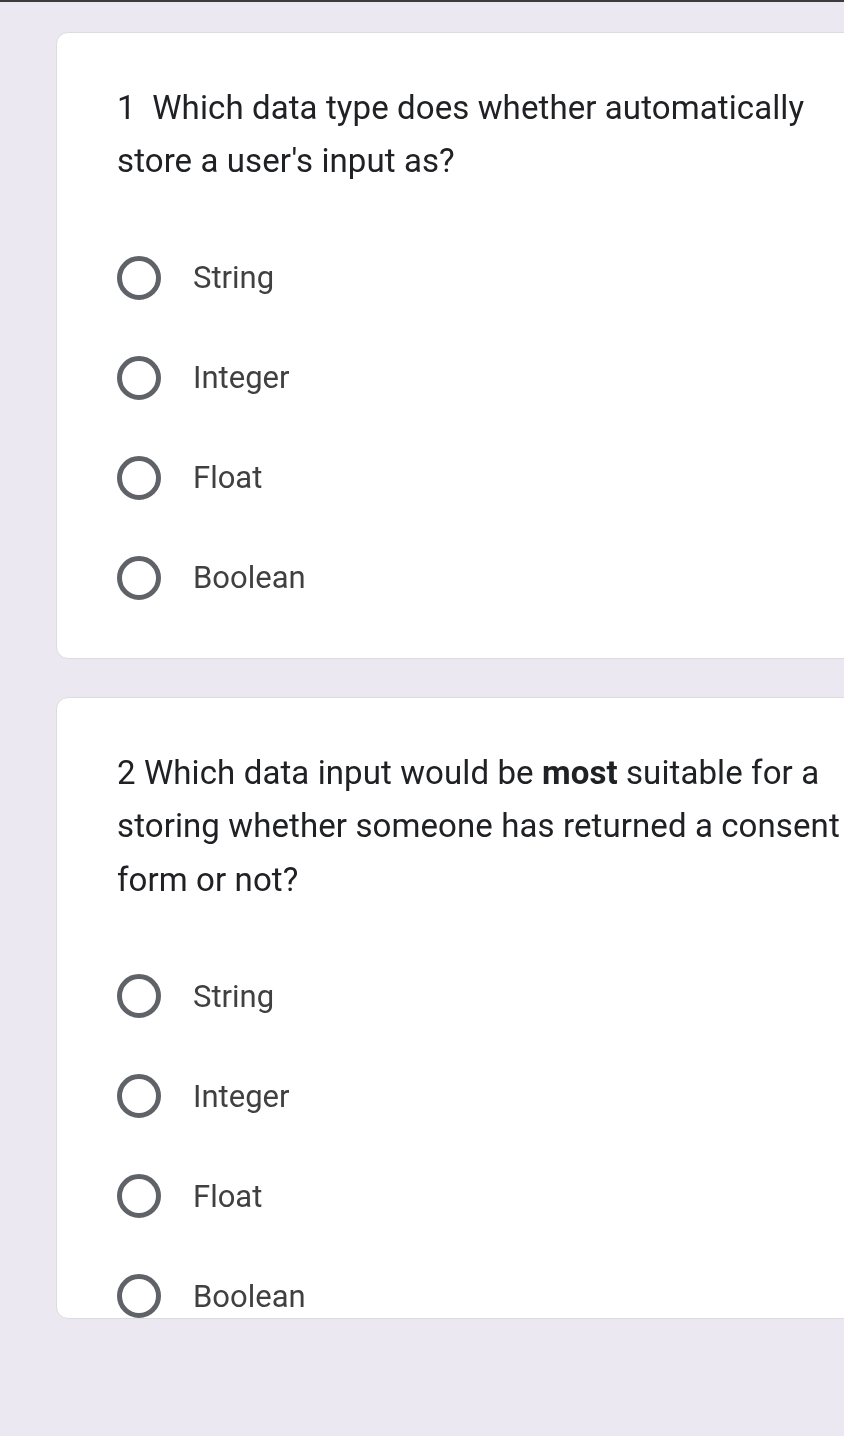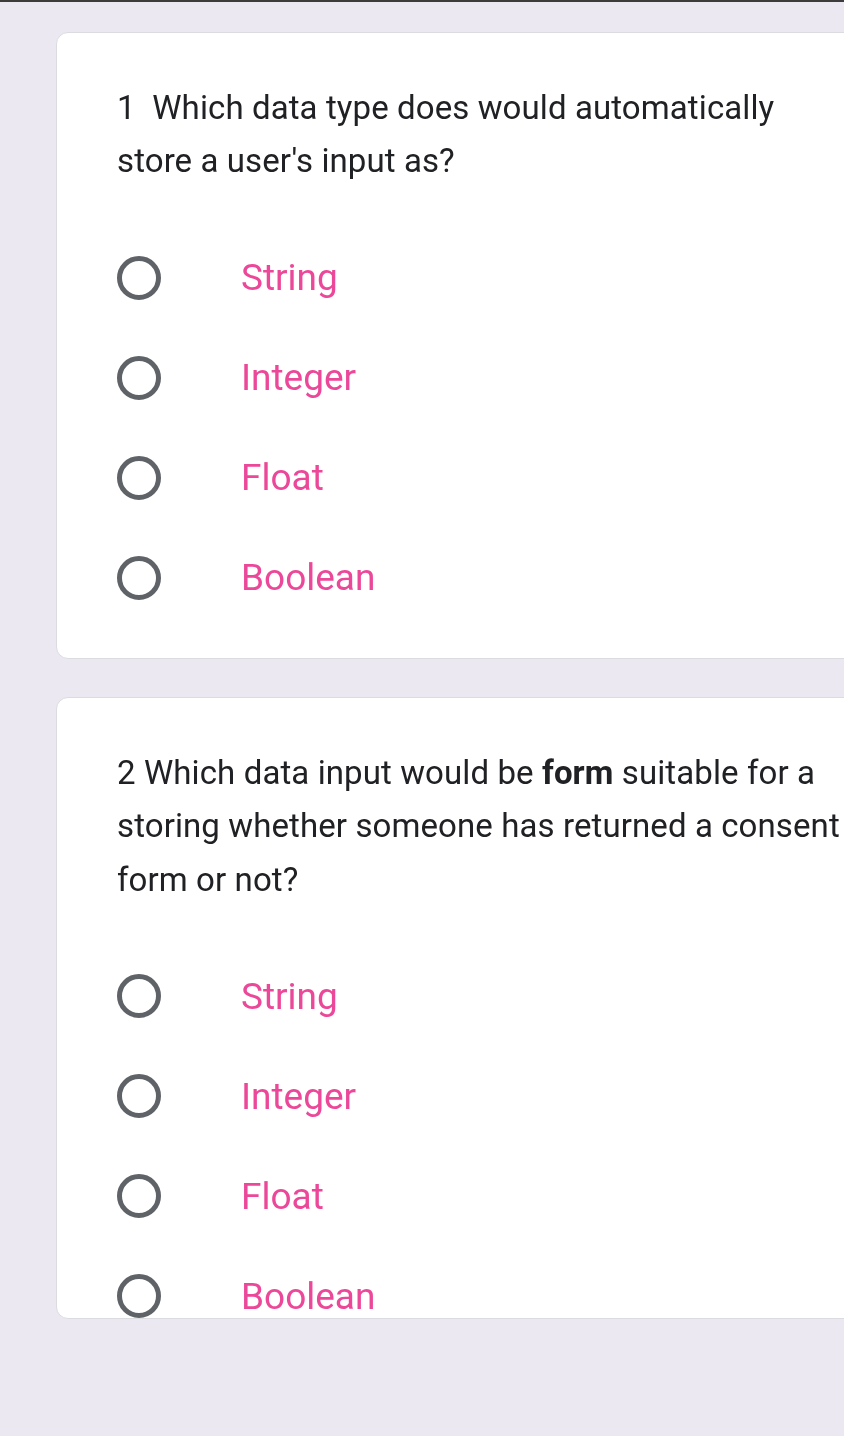--- a/index.html
+++ b/index.html
@@ -37,33 +37,32 @@
       cursor: pointer;
     }
     .radio {
       width: 44px;
       height: 44px;
       border: 5px solid #5f6368;
       border-radius: 50%;
       flex-shrink: 0;
     }
     .option-label {
-      font-size: 37px;
+      font-size: 31px;
       line-height: 1;
-      color: #ec4899;
-      margin-left: 48px;
+      color: #404040;
     }
   </style>
 </head>
 <body>
 
 <div class="card">
   <div class="question">
     <span>1</span>&nbsp;
-    <span>Which data type does would automatically store a user's input as?</span><b></b><span></span>
+    <span>Which data type does whether automatically store a user's input as?</span><b></b><span></span>
   </div>
   <div class="options">
     <div class="option">
       <span class="radio"></span>
       <span class="option-label">String</span>
     </div>
     <div class="option">
       <span class="radio"></span>
       <span class="option-label">Integer</span>
     </div>
@@ -74,21 +73,21 @@
     <div class="option">
       <span class="radio"></span>
       <span class="option-label">Boolean</span>
     </div>
   </div>
 </div>
 
 <div class="card">
   <div class="question">
     <span>2</span>
-    <span>Which data input would be </span><b>form</b><span> suitable for a storing whether someone has returned a consent form or not?</span>
+    <span>Which data input would be </span><b>most</b><span> suitable for a storing whether someone has returned a consent form or not?</span>
   </div>
   <div class="options">
     <div class="option">
       <span class="radio"></span>
       <span class="option-label">String</span>
     </div>
     <div class="option">
       <span class="radio"></span>
       <span class="option-label">Integer</span>
     </div>

